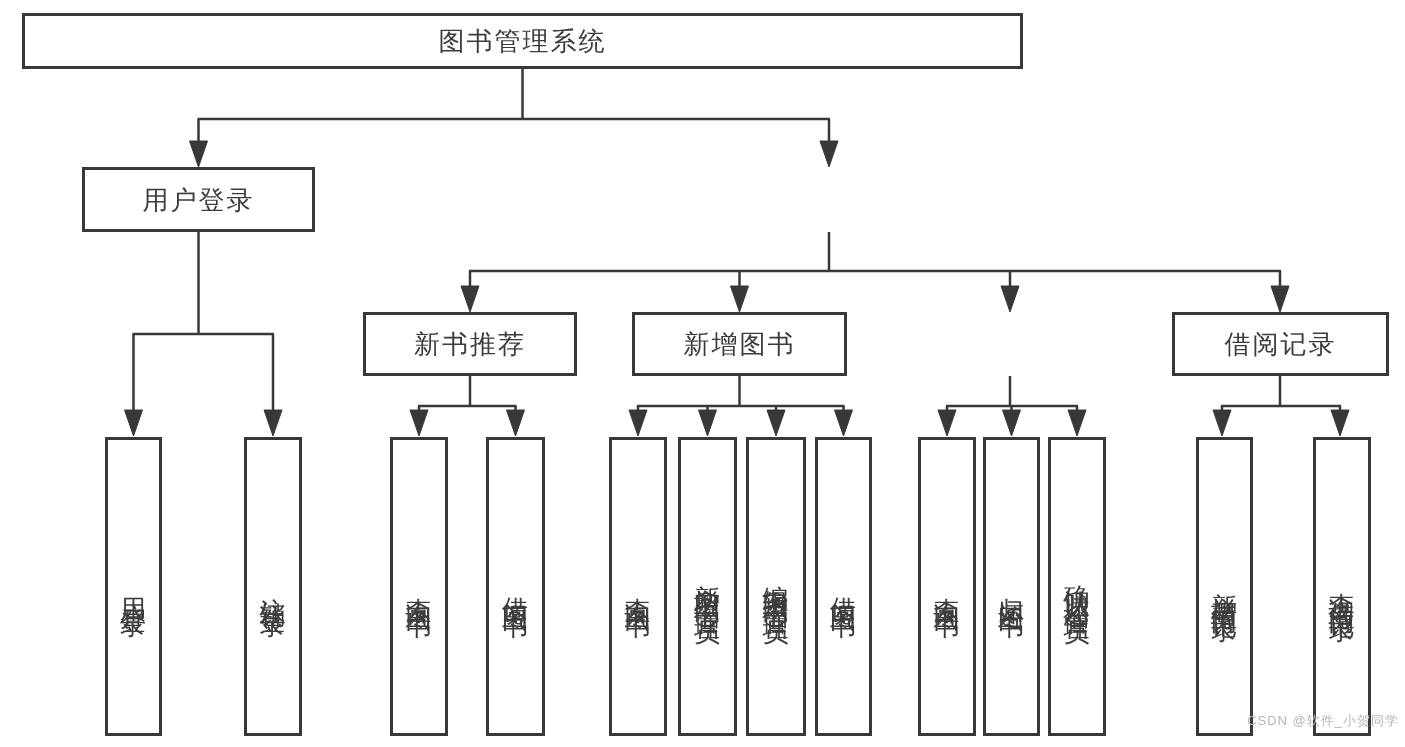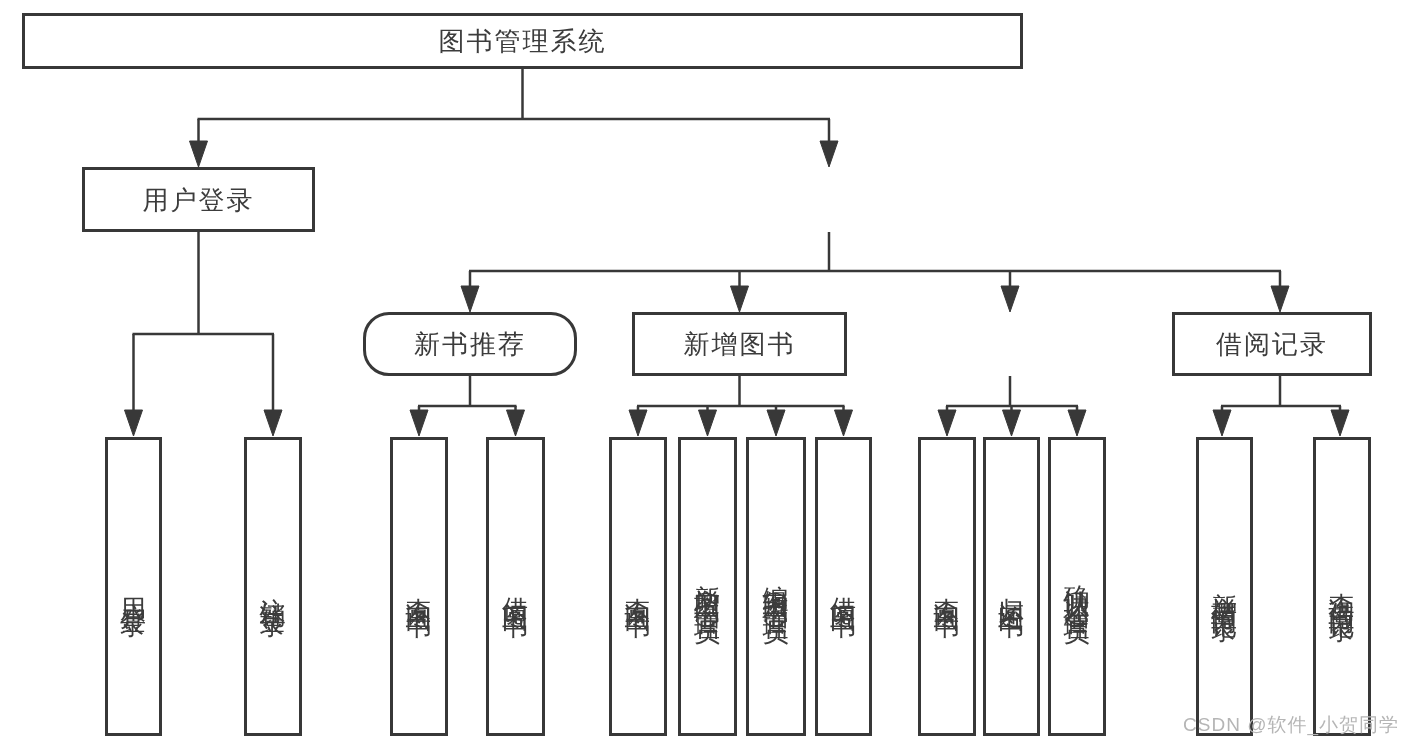--- a/index.html
+++ b/index.html
@@ -37,21 +37,21 @@
     writing-mode:vertical-rl;
     text-orientation:mixed;
     font-size:26px;
     letter-spacing:5px;
     line-height:1;
     white-space:nowrap;
   }
   .watermark{
     position:absolute;
     right:6px;top:712px;
-    font-size:19px;
+    font-size:13px;
     letter-spacing:1px;
     color:var(--wm,#b5b5b5);
     z-index:3;
     white-space:nowrap;
   }
 </style>
 </head>
 <body>
 
 <div class="stage">
@@ -123,27 +123,27 @@
   </svg>
 
   <div class="box root">
     <span class="h-label">图书管理系统</span>
   </div>
 
   <div class="box lvl2" style="left:82px;width:233px;">
     <span class="h-label">用户登录</span>
   </div>
 
-  <div class="box lvl3" style="left:363px;width:214px;border-radius:26px;">
+  <div class="box lvl3" style="left:363px;width:214px;">
     <span class="h-label">新书推荐</span>
   </div>
   <div class="box lvl3" style="left:632px;width:215px;">
     <span class="h-label">新增图书</span>
   </div>
-  <div class="box lvl3" style="left:1172px;width:200px;">
+  <div class="box lvl3" style="left:1172px;width:217px;">
     <span class="h-label">借阅记录</span>
   </div>
 
   <div class="box leaf" style="left:105px;width:57px;">
     <span class="v-label">用户登录</span>
   </div>
   <div class="box leaf" style="left:244px;width:58px;">
     <span class="v-label">注销登录</span>
   </div>
 

